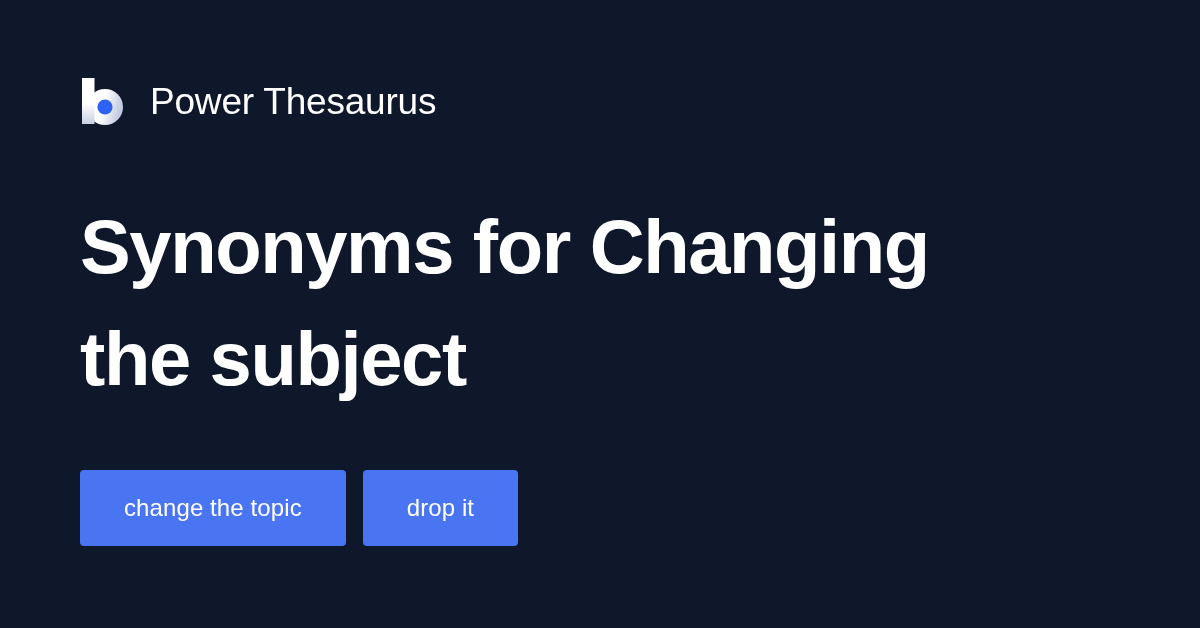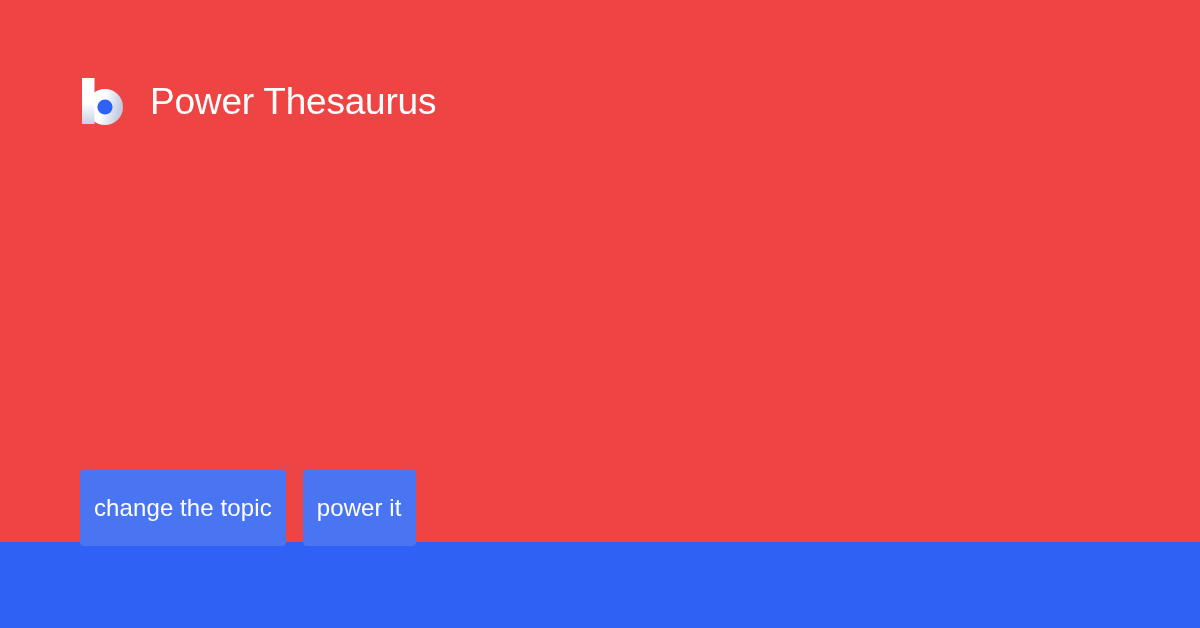--- a/index.html
+++ b/index.html
@@ -10,22 +10,22 @@
   body {
     width: 1200px;
     height: 628px;
     overflow: hidden;
     font-family: "Liberation Sans", sans-serif;
     background: #2F62F4;
   }
   .card {
     position: relative;
     width: 1200px;
-    height: 542px;
-    background: #ef4444;
+    height: 628px;
+    background: #0f172a;
     box-sizing: border-box;
   }
 
   
   .brand {
     position: absolute;
     left: 80px;
     top: 70px;
     display: flex;
     align-items: center;
@@ -69,21 +69,21 @@
     top: 470px;
     display: flex;
     align-items: stretch;
     gap: 17px;
   }
   .chip {
     height: 76px;
     display: flex;
     align-items: center;
     justify-content: center;
-    padding: 0 14px;
+    padding: 0 44px;
     box-sizing: border-box;
     background: #4A75F2;
     border-radius: 4px;
     color: #FFFFFF;
     font-size: 24px;
     font-weight: 400;
     letter-spacing: 0.1px;
     white-space: nowrap;
     cursor: pointer;
     user-select: none;
@@ -112,19 +112,23 @@
 
         <circle cx="25" cy="31" r="18" fill="url(#bowlGrad)"></circle>
         <circle cx="25" cy="31" r="7.6" fill="#2F62F4"></circle>
 
         <rect x="2" y="2" width="12.5" height="46" fill="url(#stemGrad)"></rect>
       </svg>
     </span>
     <span class="brand-name">power thesaurus</span>
   </div>
 
+  <h1 class="headline">
+    <span>Synonyms for Changing</span><br>
+    <span>the subject</span>
+  </h1>
 
   <div class="chips">
     <div class="chip">change the topic</div>
-    <div class="chip">power it</div>
+    <div class="chip">drop it</div>
   </div>
 
 </div>
 
 </body></html>

